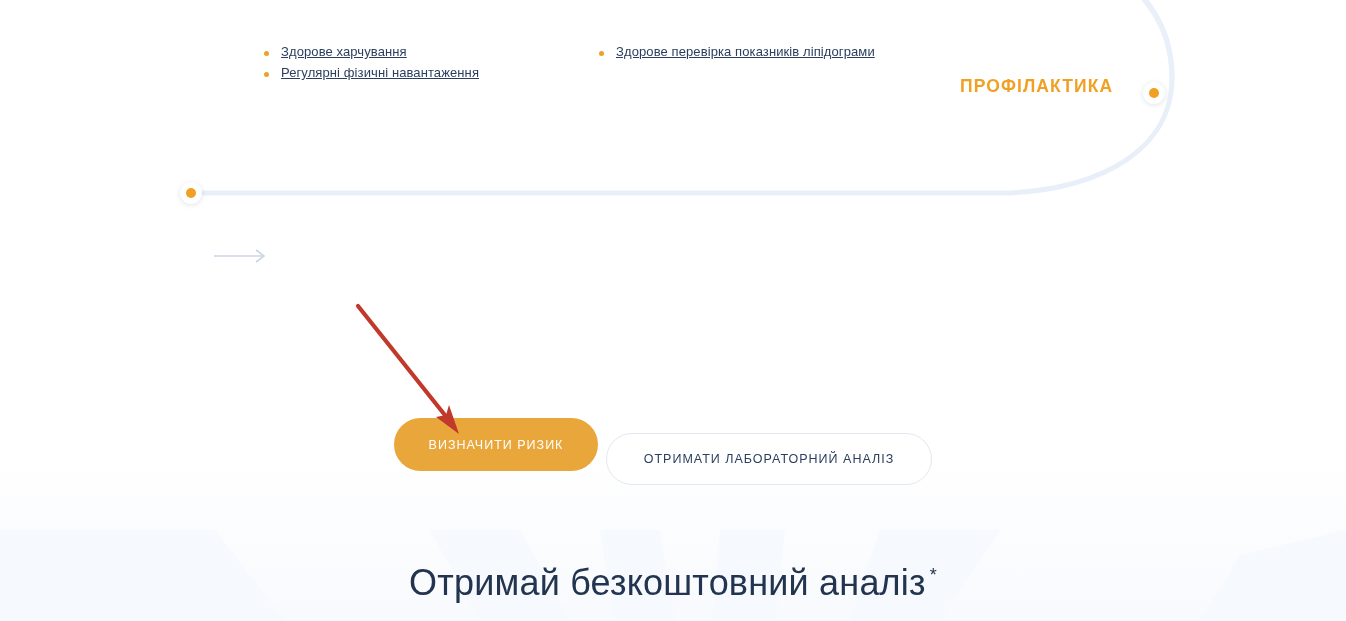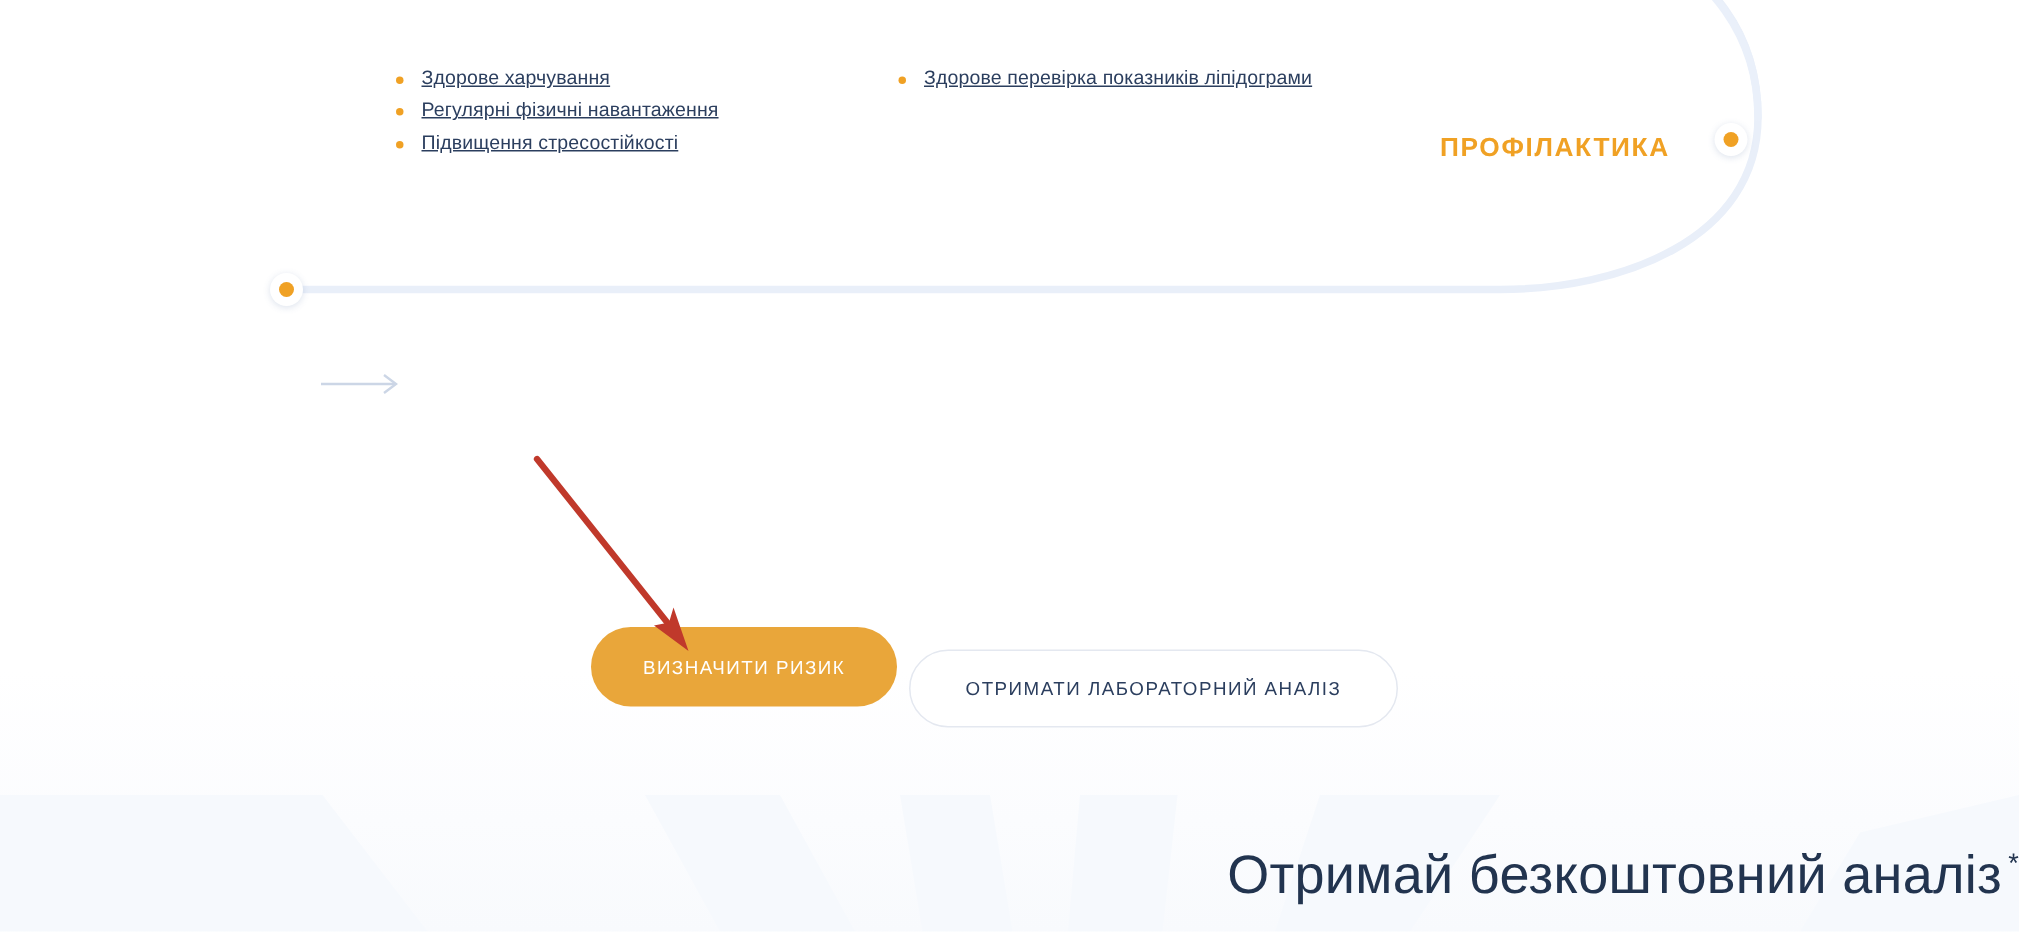--- a/index.html
+++ b/index.html
@@ -92,21 +92,21 @@
   #col-right {
     position: absolute;
     left: 335px;
     top: 0;
     width: 300px;
   }
   #col-right li { margin-bottom: 8px; }
   #prevention-title {
     position: absolute;
     left: 702px;
-    top: 44px;
+    top: 32px;
     color: #F0A124;
     font-size: 17.5px;
     font-weight: bold;
     letter-spacing: 1.1px;
     white-space: nowrap;
   }
 
   
   #read-more-block {
     position: absolute;
@@ -196,21 +196,21 @@
     top: 0;
     width: 1346px;
     height: 121px;
     opacity: 1;
   }
   #bottom-heading {
     position: absolute;
     left: 0;
     top: 62px;
     width: 1346px;
-    text-align: right;
+    text-align: center;
     color: #22344f;
     font-size: 36px;
     font-weight: normal;
     letter-spacing: 0.2px;
     white-space: nowrap;
   }
   #bottom-heading .asterisk {
     font-size: 18px;
     vertical-align: 14px;
     margin-left: 4px;
@@ -225,21 +225,20 @@
 </svg>
 
 <div class="node-dot" id="dot-prevention"></div>
 <div class="node-dot" id="dot-readmore"></div>
 
 <div id="prevention-block">
   <div class="bullet-cols">
     <ul class="bullet-list" id="col-left">
       <li>Здорове харчування</li>
       <li>Регулярні фізичні навантаження</li>
-      <li>Підвищення стресостійкості</li>
     </ul>
     <ul class="bullet-list" id="col-right">
       <li>Здорове перевірка показників ліпідограми</li>
     </ul>
     <div id="prevention-title">ПРОФІЛАКТИКА</div>
   </div>
 </div>
 
 <div id="read-more-block">
   <span id="read-more-arrow">

